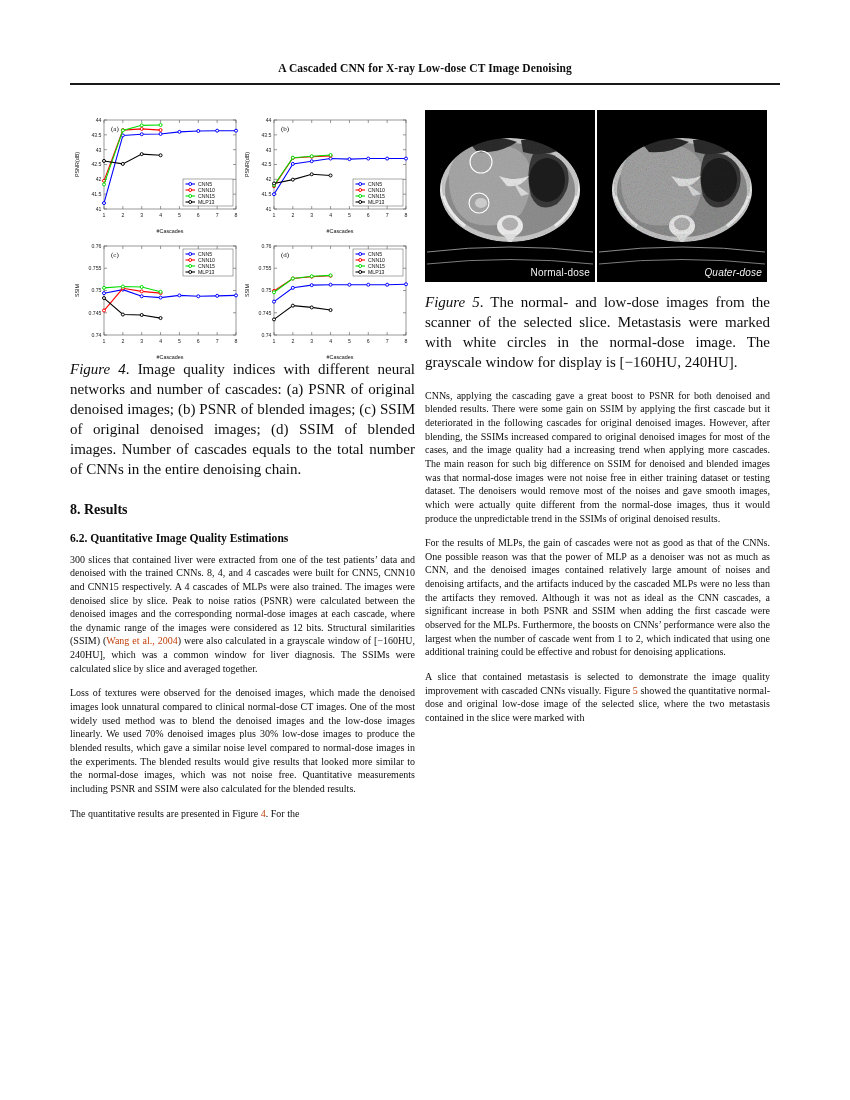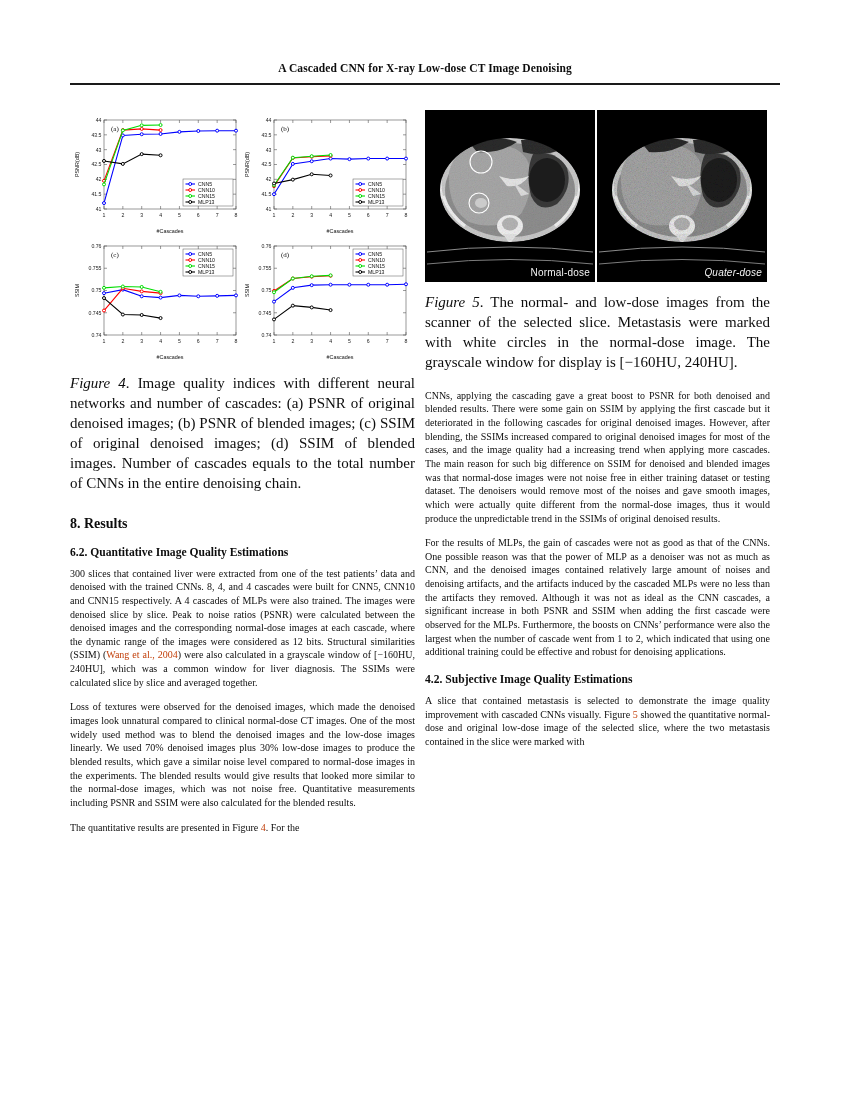--- a/index.html
+++ b/index.html
@@ -27,21 +27,21 @@
   .chartcell { position:absolute; width:172px; height:125px; }
   .c-a { left:0px;   top:0px; }
   .c-b { left:170px; top:0px; }
   .c-c { left:0px;   top:126px; }
   .c-d { left:170px; top:126px; }
   .chart-svg { display:block; }
 
   
   .caption { font-size:15px; line-height:1.33; text-align:justify; }
   .caption .figlbl { font-style:italic; }
-  .fig4cap { margin-top:14px; }
+  .fig4cap { margin-top:0; }
   .fig5cap { margin-top:11px; }
 
   
   .fig5 { width:345px; height:172px; position:relative; }
   .ct { position:absolute; top:0; width:170px; height:172px; background:#000; overflow:hidden; }
   .ct-l { left:0; }
   .ct-r { left:172px;font-style:italic; }
   .ct svg { display:block; }
   .ct-label {
     position:absolute; right:5px; bottom:4px;
@@ -527,18 +527,17 @@
       </div>
     </div>
 
     <div class="caption fig5cap">
       <span class="figlbl">Figure 5</span><span>. The normal- and low-dose images from the scanner of the selected slice. Metastasis were marked with white circles in the normal-dose image. The grayscale window for display is [−160HU, 240HU].</span>
     </div>
 
     <p class="body rtop" style="margin-top:16px;">CNNs, applying the cascading gave a great boost to PSNR for both denoised and blended results. There were some gain on SSIM by applying the first cascade but it deteriorated in the following cascades for original denoised images. However, after blending, the SSIMs increased compared to original denoised images for most of the cases, and the image quality had a increasing trend when applying more cascades. The main reason for such big difference on SSIM for denoised and blended images was that normal-dose images were not noise free in either training dataset or testing dataset. The denoisers would remove most of the noises and gave smooth images, which were actually quite different from the normal-dose images, thus it would produce the unpredictable trend in the SSIMs of original denoised results.</p>
     <p class="body">For the results of MLPs, the gain of cascades were not as good as that of the CNNs. One possible reason was that the power of MLP as a denoiser was not as much as CNN, and the denoised images contained relatively large amount of noises and denoising artifacts, and the artifacts induced by the cascaded MLPs were no less than the artifacts they removed. Although it was not as ideal as the CNN cascades, a significant increase in both PSNR and SSIM when adding the first cascade were observed for the MLPs. Furthermore, the boosts on CNNs’ performance were also the largest when the number of cascade went from 1 to 2, which indicated that using one additional training could be effective and robust for denoising applications.</p>
 
-    <h3 class="sub">4.2. Subjective Image Quality Estimations</h3>
 
     <p class="body"><span>A slice that contained metastasis is selected to demonstrate the image quality improvement with cascaded CNNs visually. Figure </span><span class="cite">5</span><span> showed the quantitative normal-dose and original low-dose image of the selected slice, where the two metastasis contained in the slice were marked with</span></p>
   </div>
 
 </div>
 
 </body></html>

